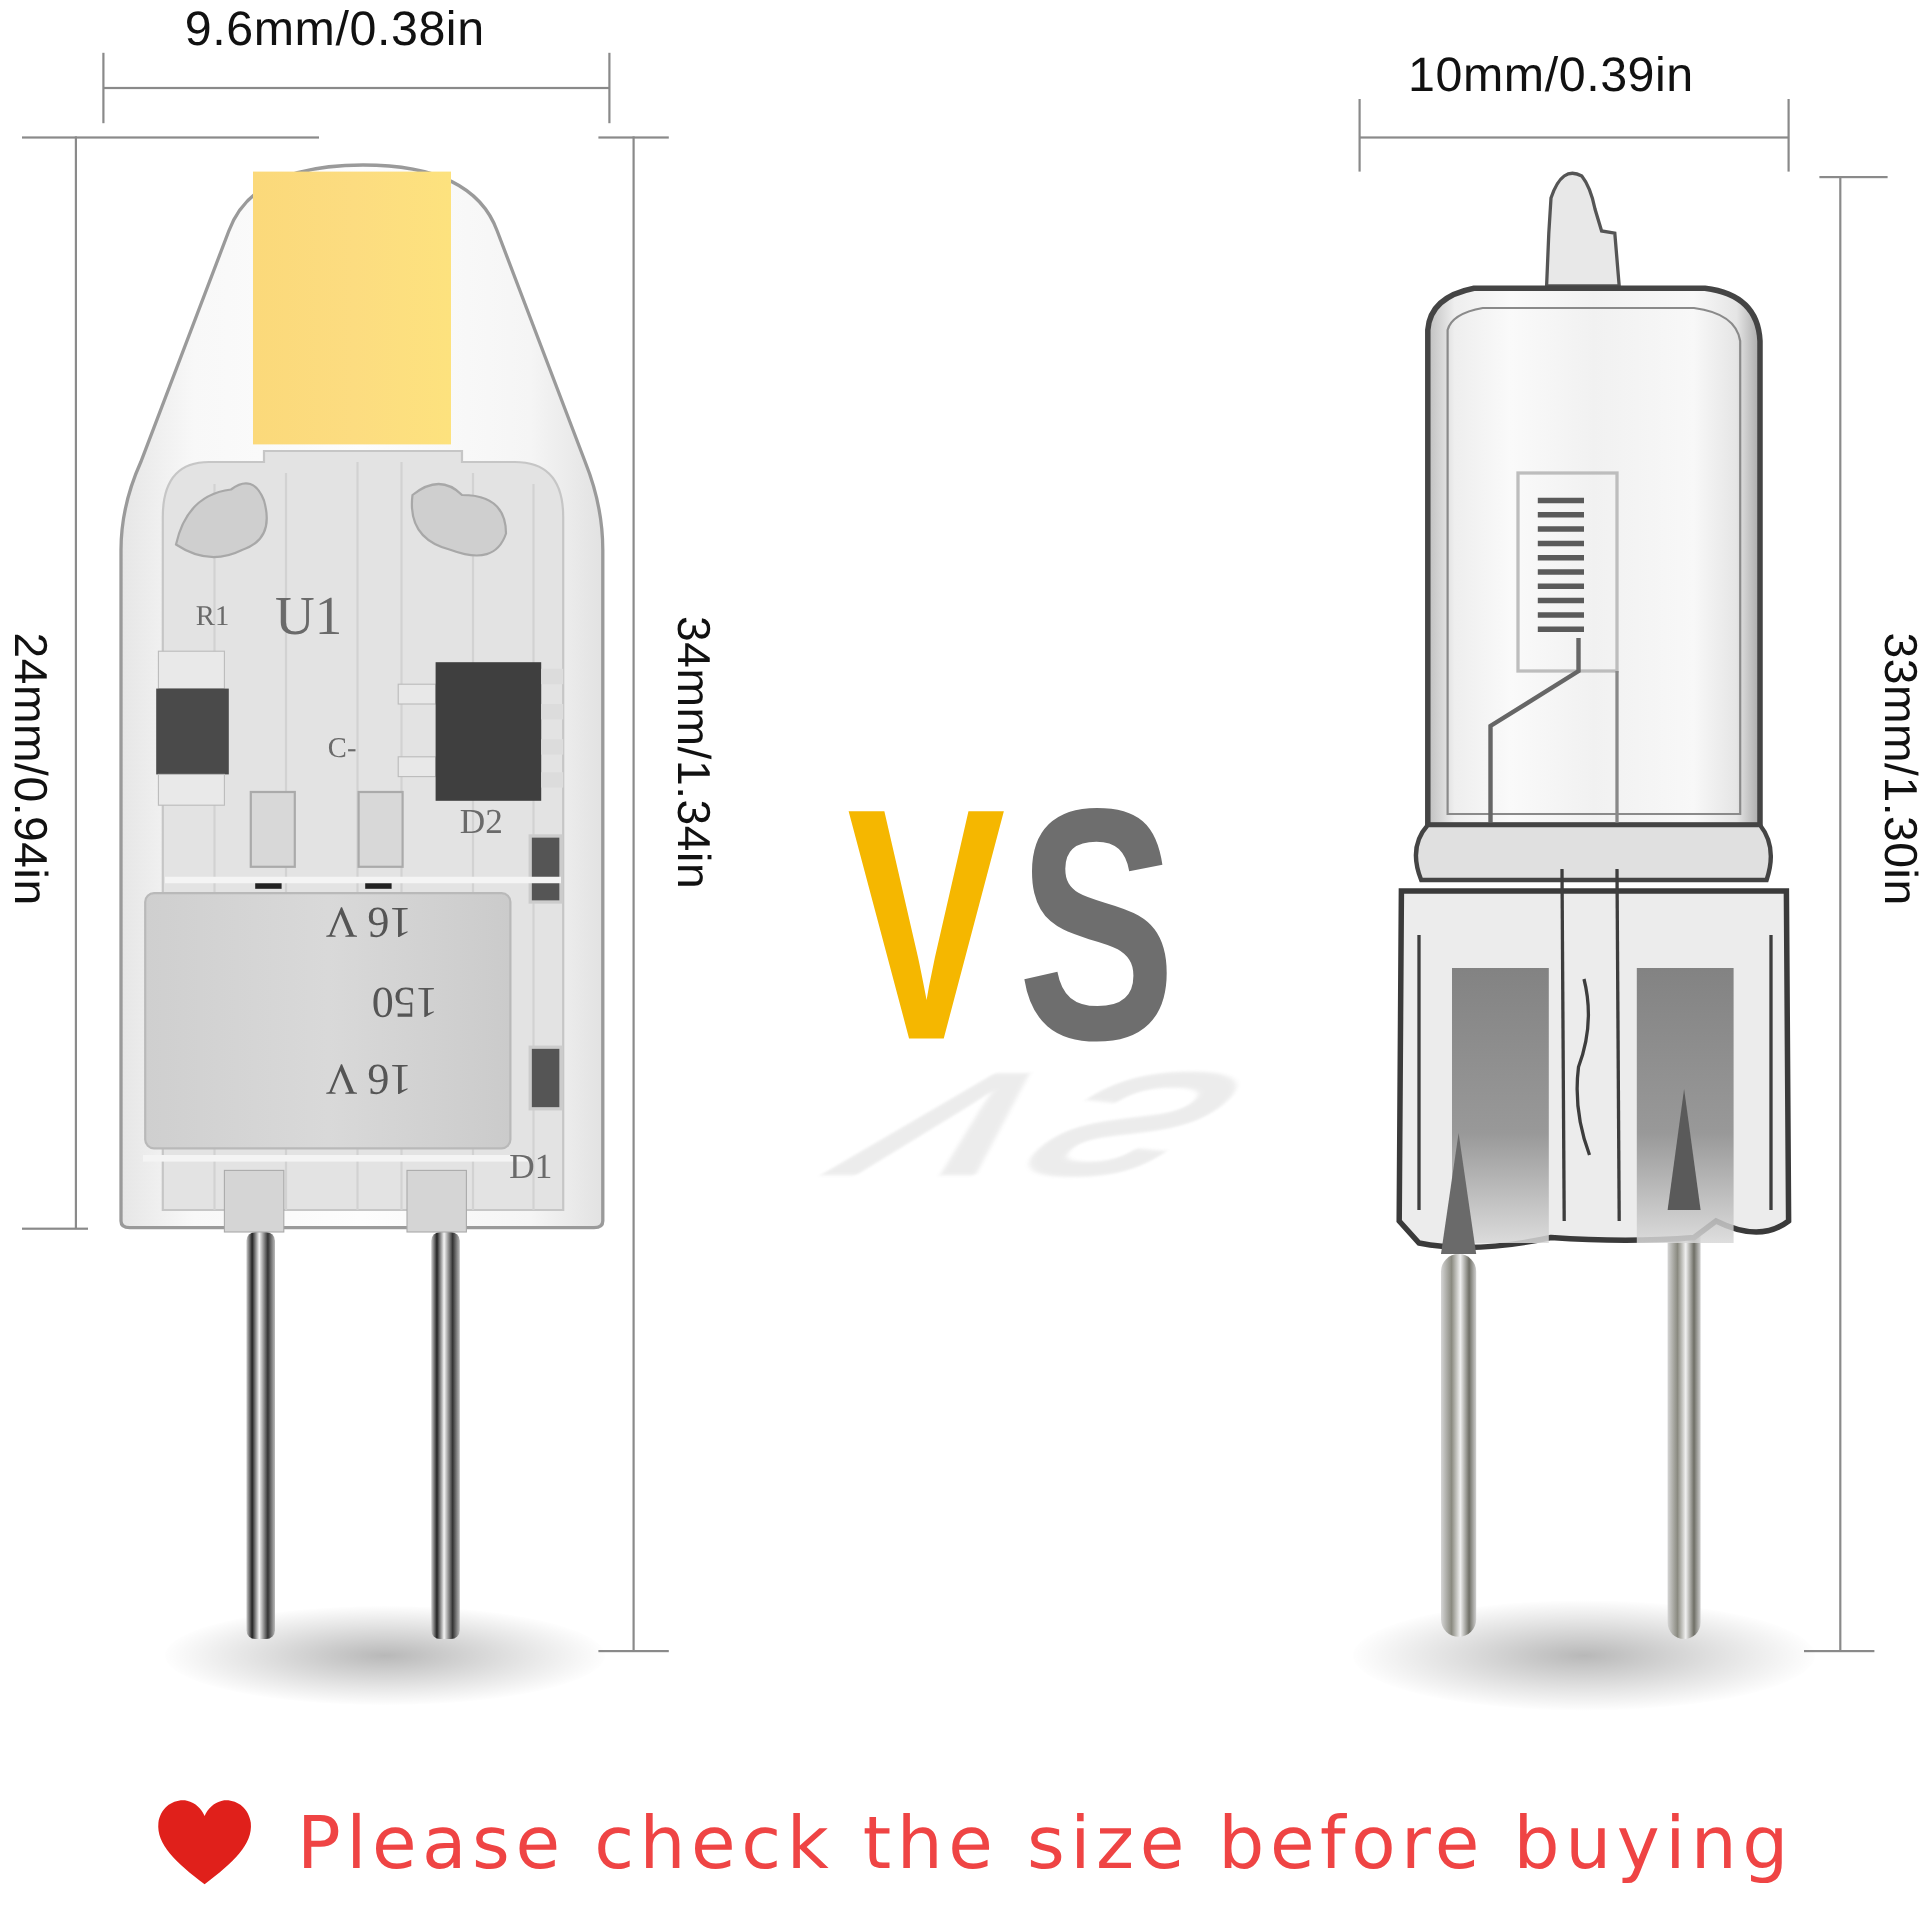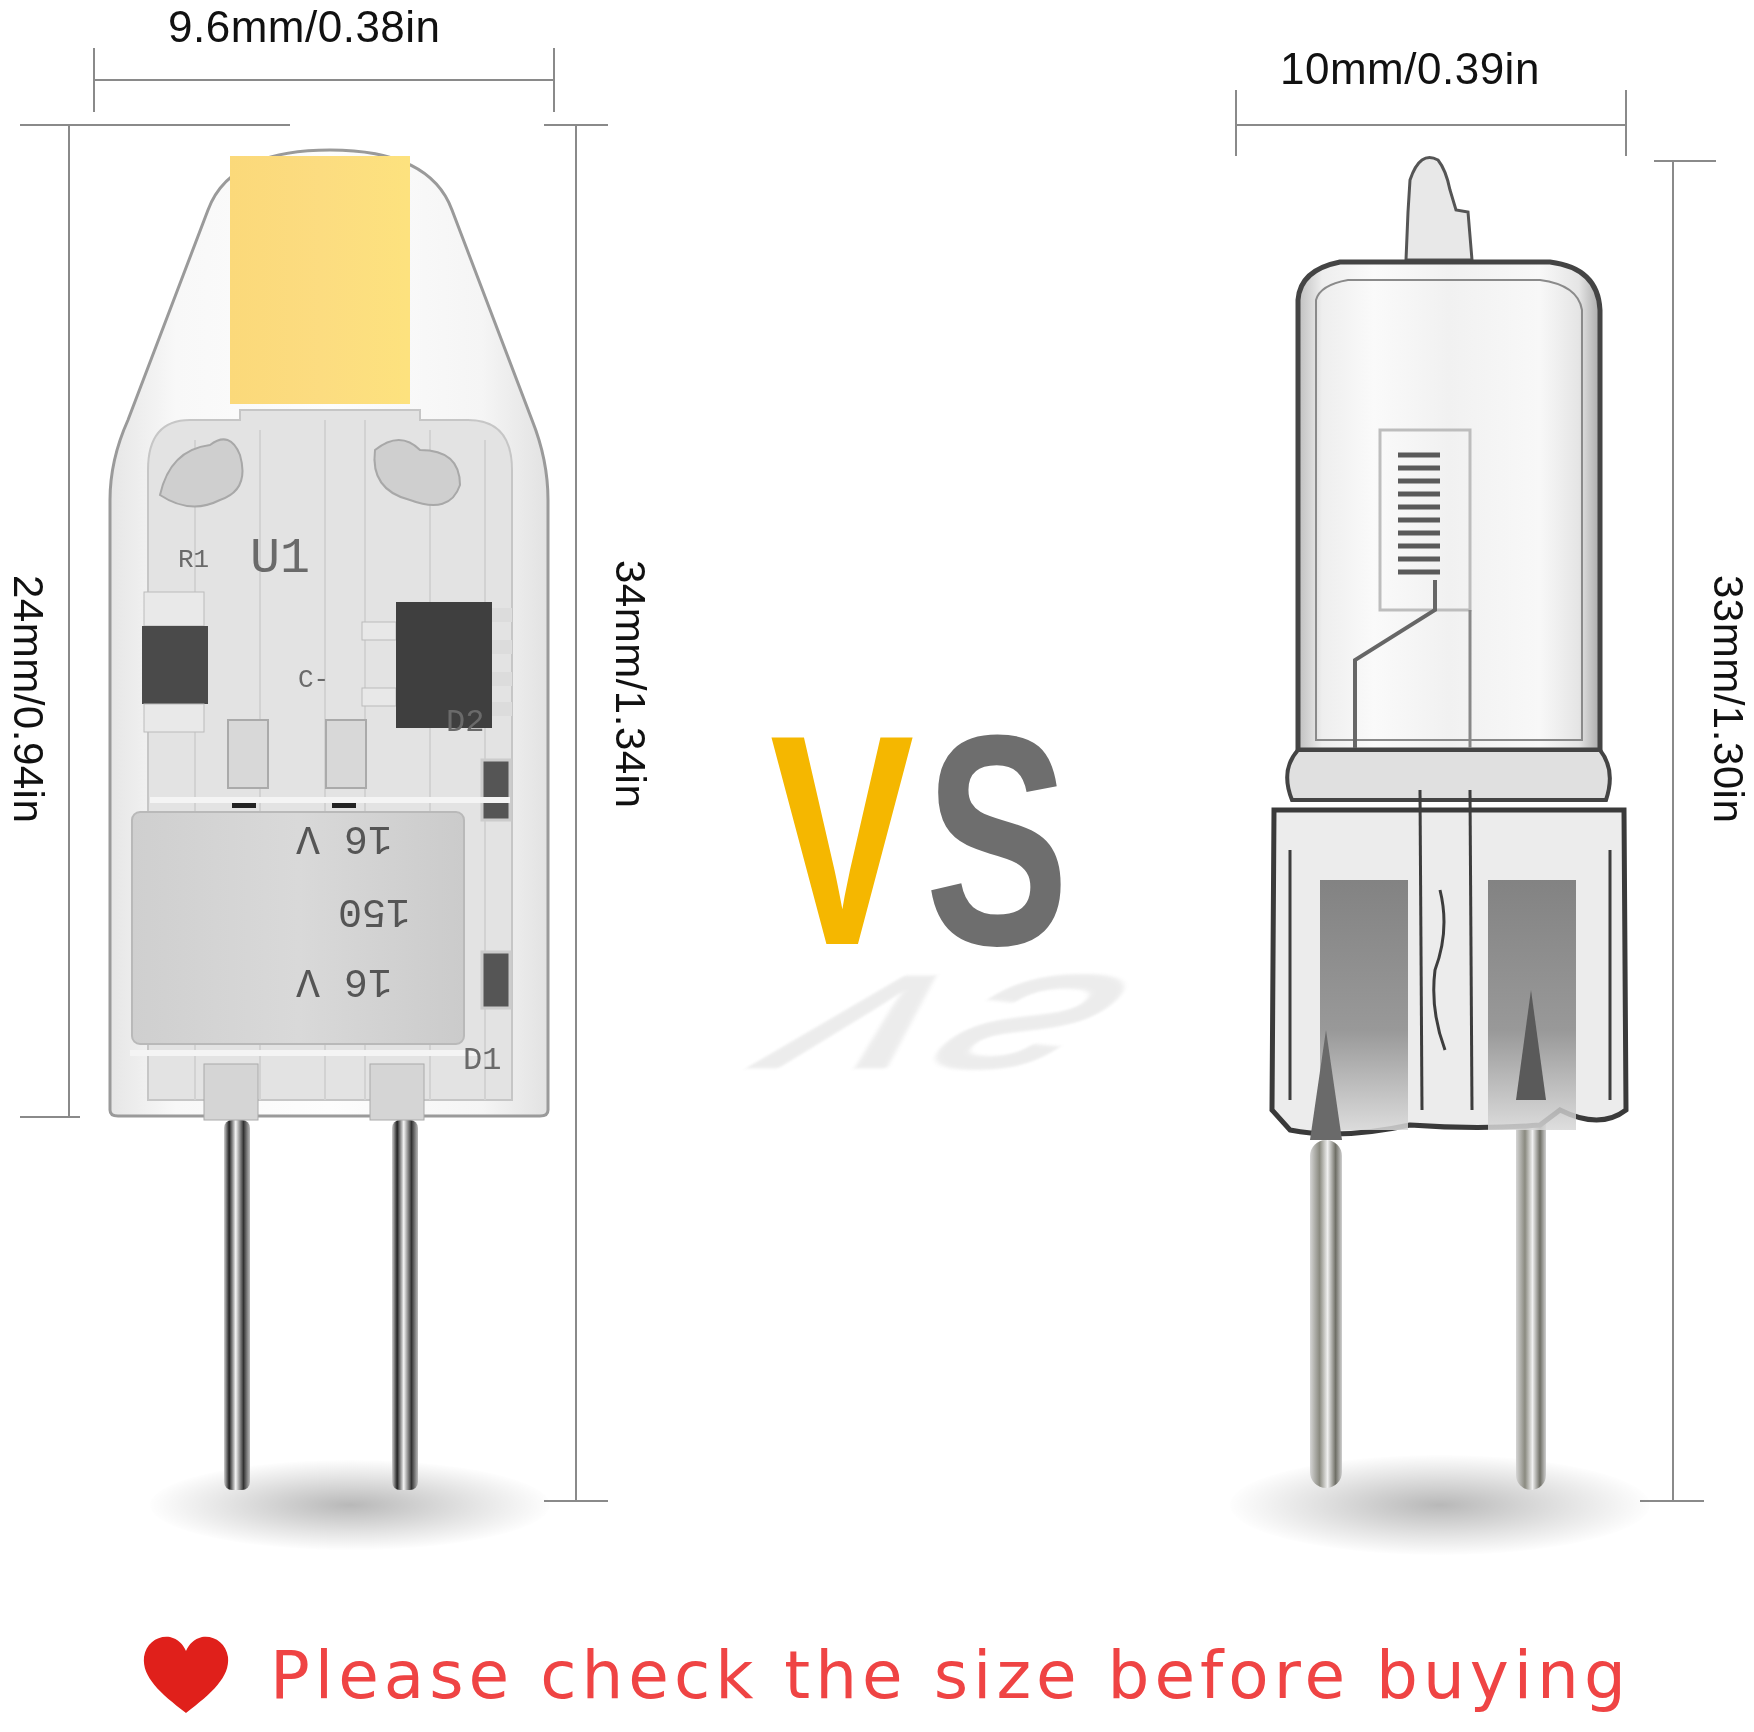--- a/index.html
+++ b/index.html
@@ -13,21 +13,21 @@
               transform-origin:0 0; transform:rotate(90deg); letter-spacing:0.5px; }
   .shadow { position:absolute; border-radius:50%;
             background:radial-gradient(ellipse at center, rgba(0,0,0,0.28) 0%, rgba(0,0,0,0.10) 45%, rgba(0,0,0,0) 72%); }
   .vs { position:absolute; font-family:"Liberation Sans", "DejaVu Sans", sans-serif; font-weight:700;
         font-size:300px; line-height:1; transform:scaleX(0.72); transform-origin:0 0; letter-spacing:-6px; }
   .vs-reflect { position:absolute; font-family:"Liberation Sans", "DejaVu Sans", sans-serif; font-weight:700;
         font-size:300px; line-height:1; transform: scaleX(0.72) scaleY(-0.45) skewX(35deg); transform-origin:0 0;
         letter-spacing:-6px; opacity:0.13; filter:blur(3px); }
   .footer { position:absolute; left:140px; top:1635px; display:flex; align-items:center; gap:38px; }
   .footer-text { font-family:"DejaVu Sans", sans-serif; font-size:66px; letter-spacing:5px; color:#ef4444; }
-  .pcb-text { position:absolute; color:#6a6a6a; font-family:Liberation Mono, monospace; }
+  .pcb-text { position:absolute; color:#6a6a6a; font-family:Liberation Serif, serif; }
 </style>
 </head>
 <body>
 
 <div>
 
   <div class="dim-label" style="left:168px; top:2px;">9.6mm/0.38in</div>
   <div class="vline" style="left:93px; top:48px; height:64px;"></div>
   <div class="vline" style="left:553px; top:48px; height:64px;"></div>
   <div class="hline" style="left:94px; top:79px; width:460px;"></div>
@@ -117,21 +117,21 @@
     <rect x="32" y="692" width="332" height="232" rx="8" fill="url(#capg)" stroke="#b9b9b9" stroke-width="2"></rect>
 
     <rect x="30" y="930" width="350" height="6" fill="#f4f4f4"></rect>
     <rect x="104" y="944" width="54" height="56" fill="#d5d5d5" stroke="#aaa"></rect>
     <rect x="270" y="944" width="54" height="56" fill="#d5d5d5" stroke="#aaa"></rect>
   </svg>
 
   <div class="pcb-text" style="left:178px; top:545px; font-size:26px;">R1</div>
   <div class="pcb-text" style="left:250px; top:530px; font-size:50px;text-align:center;">U1</div>
   <div class="pcb-text" style="left:298px; top:665px; font-size:26px;">C-</div>
-  <div class="pcb-text" style="left:418px; top:704px; font-size:32px;margin-left:28px;">D2</div>
+  <div class="pcb-text" style="left:418px; top:728px; font-size:32px;">D2</div>
   <div class="pcb-text" style="left:448px; top:1042px; font-size:32px;margin-left:15px;">D1</div>
   <div class="pcb-text" style="left:296px; top:815px; font-size:40px; transform:rotate(180deg); color:#555;">16 V</div>
   <div class="pcb-text" style="left:338px; top:888px; font-size:40px; transform:rotate(180deg); color:#555;">150</div>
   <div class="pcb-text" style="left:296px; top:958px; font-size:40px; transform:rotate(180deg); color:#555;">16 V</div>
 </div>
 
 <div>
   <div class="vs" style="left:770px; top:690px; color:#F5B700;">V</div>
   <div class="vs" style="left:925px; top:690px; color:#6E6E6E;">S</div>
   <div class="vs-reflect" style="left:720px; top:1090px; color:#777;">V</div>

